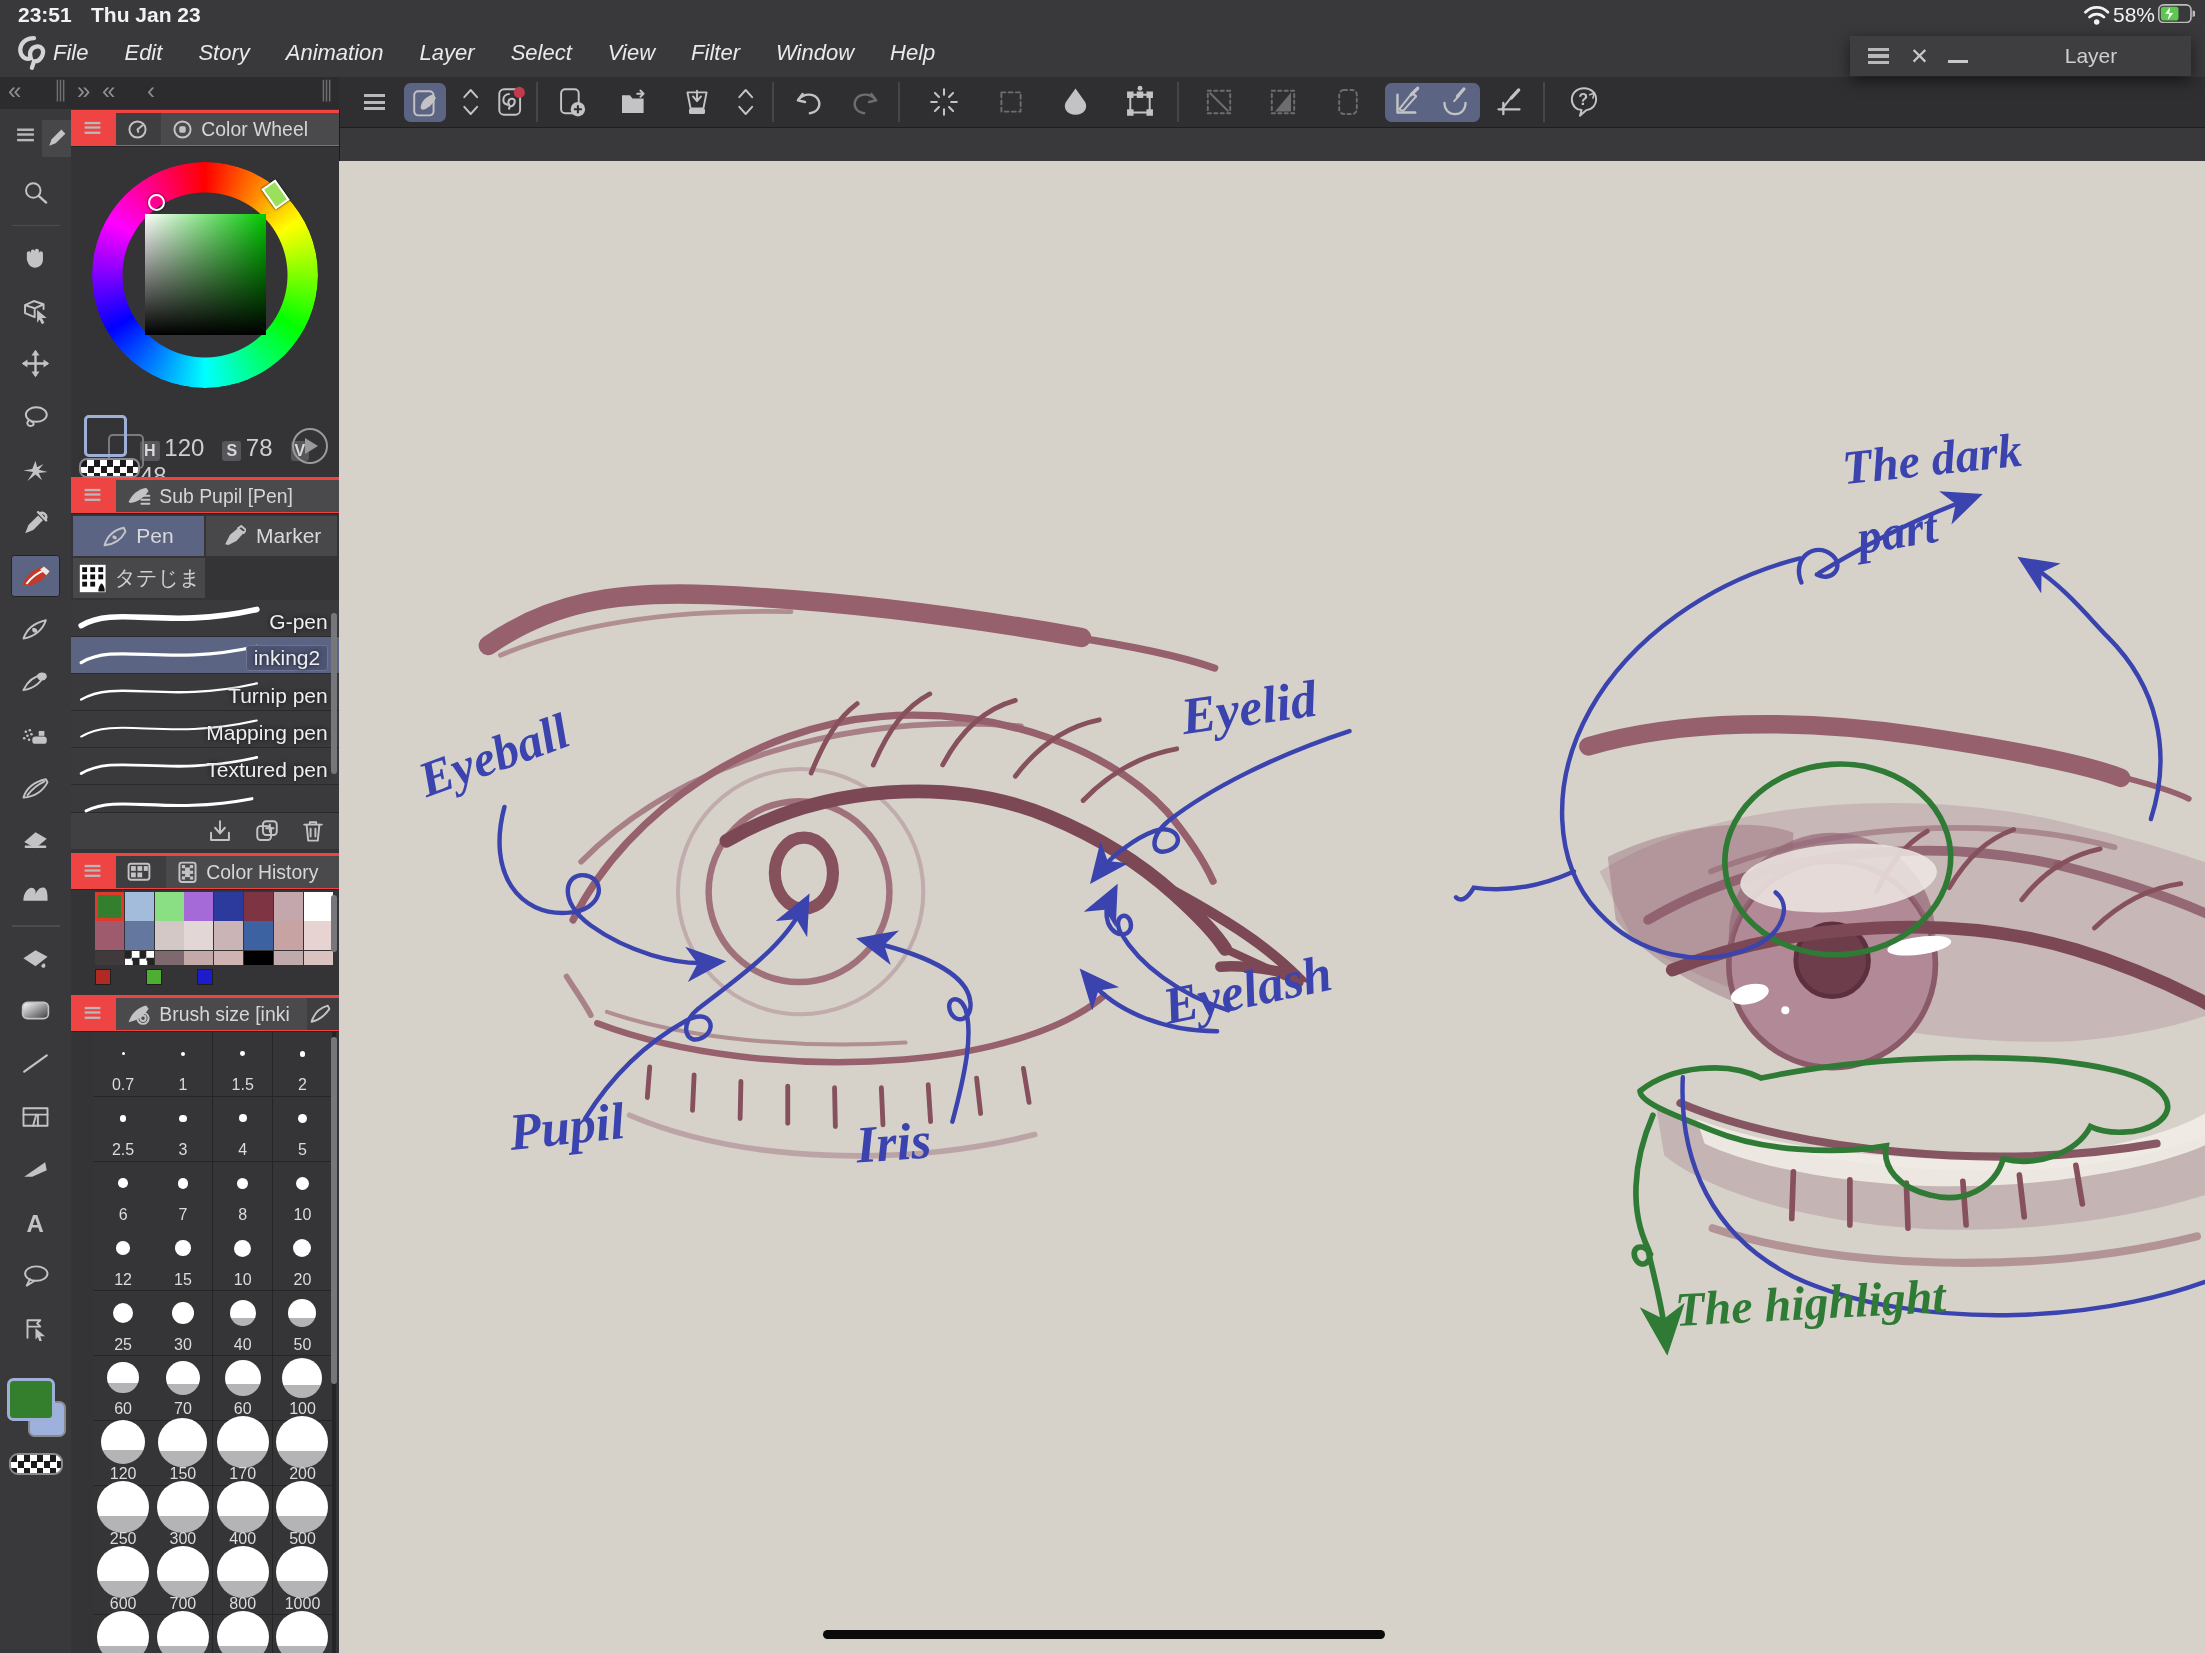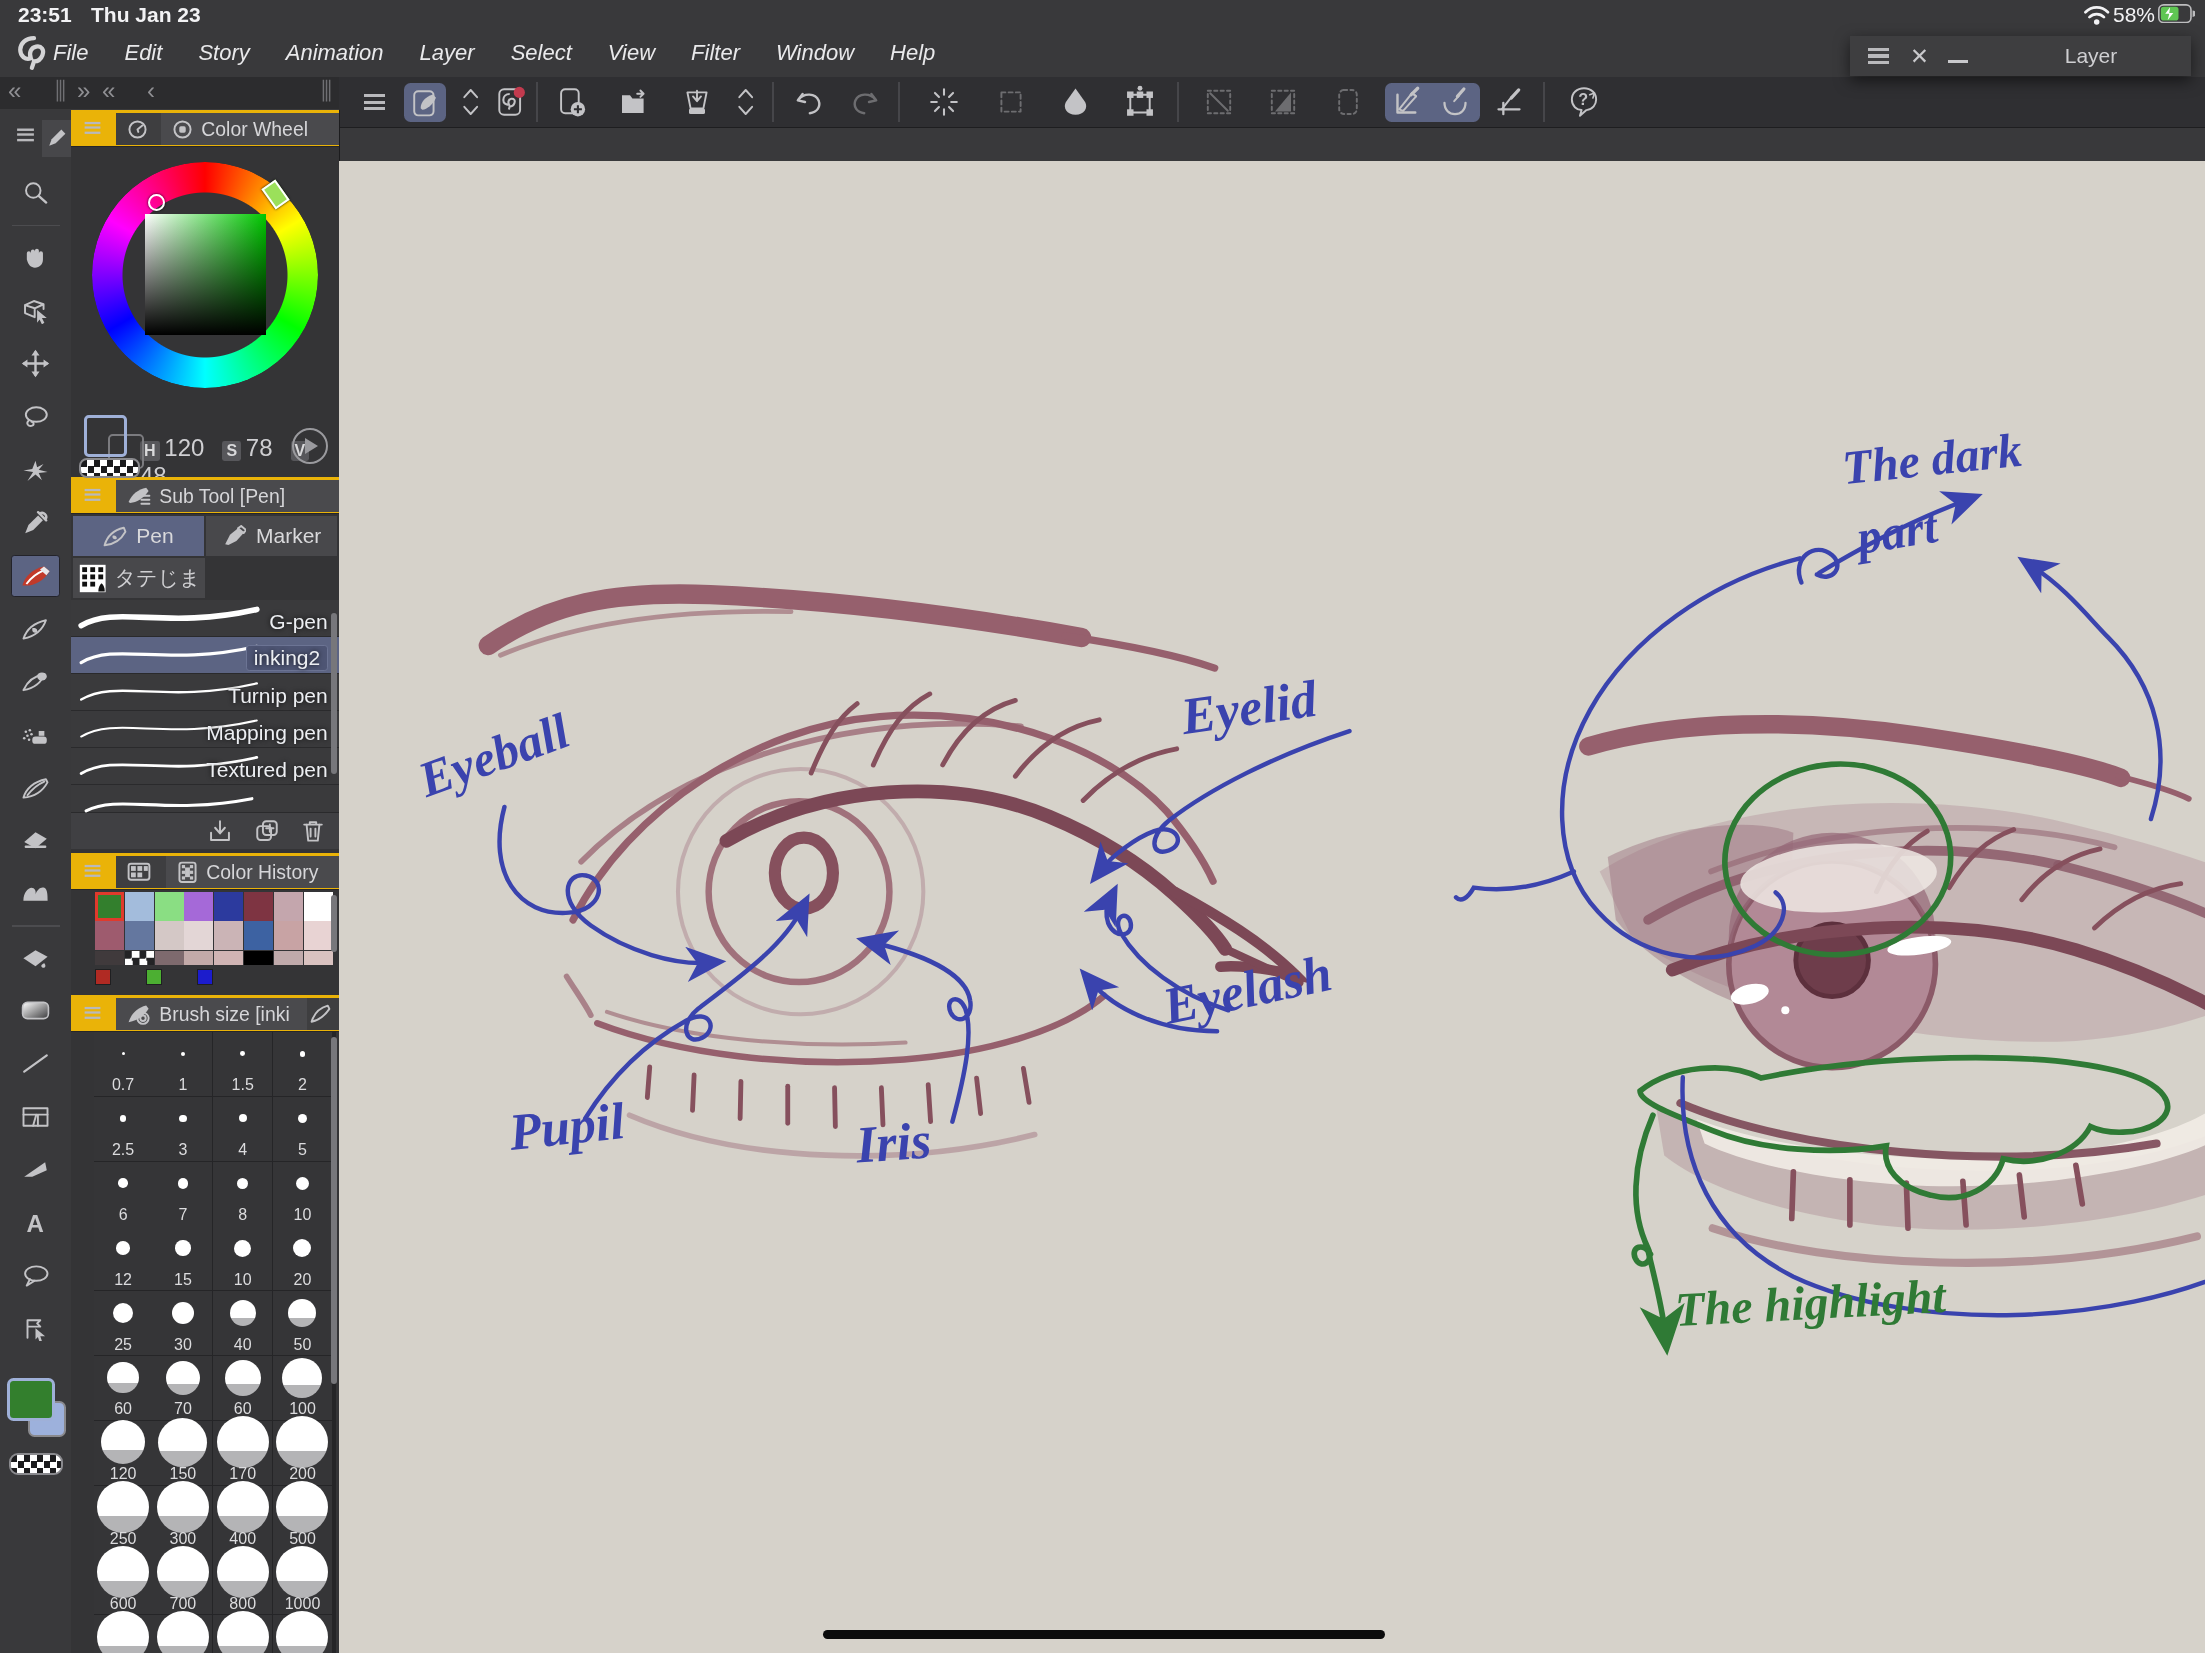--- a/index.html
+++ b/index.html
@@ -46,21 +46,21 @@
   .tool.sel .selbox{width:47px;height:40px;background:#5c6483;border:1.6px solid #23232a;border-radius:3.2px;
       display:flex;align-items:center;justify-content:center;}
   .ts-div{width:48px;height:1.6px;background:#4c4c4f;margin:4.8px auto;}
   #strip-head{height:57px;position:relative;}
   #strip-head .hamb{position:absolute;left:14.5px;top:22.6px;transform:scale(.8);}
   #strip-head .ptab{position:absolute;right:0;top:9.7px;width:29px;height:37px;background:#47474a;
        display:flex;align-items:center;justify-content:center;}
   
   #panels{left:71px;top:110px;width:268px;height:1543px;background:#343436;border-right:1.6px solid #1c1c1e;}
   .panel{position:absolute;left:0;width:268px;background:#343436;}
-  .phead{position:relative;height:36px;background:#eab308;border-bottom:1.6px solid #262628;}
+  .phead{position:relative;height:36px;background:#ef4444;border-bottom:1.6px solid #262628;}
   .phead .hamb{position:absolute;left:11.3px;top:16px;transform:scale(.75);}
   .ptab2{position:absolute;top:3.2px;height:32px;display:flex;align-items:center;padding:0 11.3px;
          background:#4a4a4d;font-size:19.4px;color:#d6d6d9;white-space:nowrap;overflow:hidden;}
   .ptab2.inactive{background:#3e3e40;}
   .ptab2 svg{margin-right:8px;flex:0 0 auto;}
   
   #wheelwrap{position:relative;height:266px;}
   #ring{position:absolute;left:21px;top:14.5px;width:226px;height:226px;border-radius:50%;
     background:conic-gradient(#f00,#ff0 60deg,#0f0 120deg,#0ff 180deg,#00f 240deg,#f0f 300deg,#f00);
     -webkit-mask:radial-gradient(circle,transparent 82px,#000 83px,#000 113px,transparent 114px);
@@ -517,21 +517,21 @@
     </div>
 
     <div class="panel" style="top:367px;height:375px">
       <div class="phead">
         <div class="hamb"></div>
         <div class="ptab2" style="left:45px;right:0">
           <svg width="24" height="21" viewBox="0 0 30 26">
             <path d="M2,20 C6,10 14,4 24,2 L27,6 C20,16 12,20 4,21 Z" class="icnf"></path>
             <path d="M18,12 h10 M18,17 h10 M18,22 h10" class="icn"></path>
             </svg>
-          <span>Sub Tool [Pen]</span>
+          <span>Sub Pupil [Pen]</span>
           </div>
       </div>
       <div class="sttabs">
         <div class="sttab active">
           <svg width="24" height="21" viewBox="0 0 30 26">
             <path d="M2,24 C5,13 13,5 26,2 L28,7 C22,18 13,23 2,24 Z" class="icn"></path>
             <path d="M12,12 c3,-1 6,1 5,4 c-3,1.5 -6,-0.5 -5,-4 z" class="icnf"></path>
             </svg>
           <span>Pen</span>
           </div>

